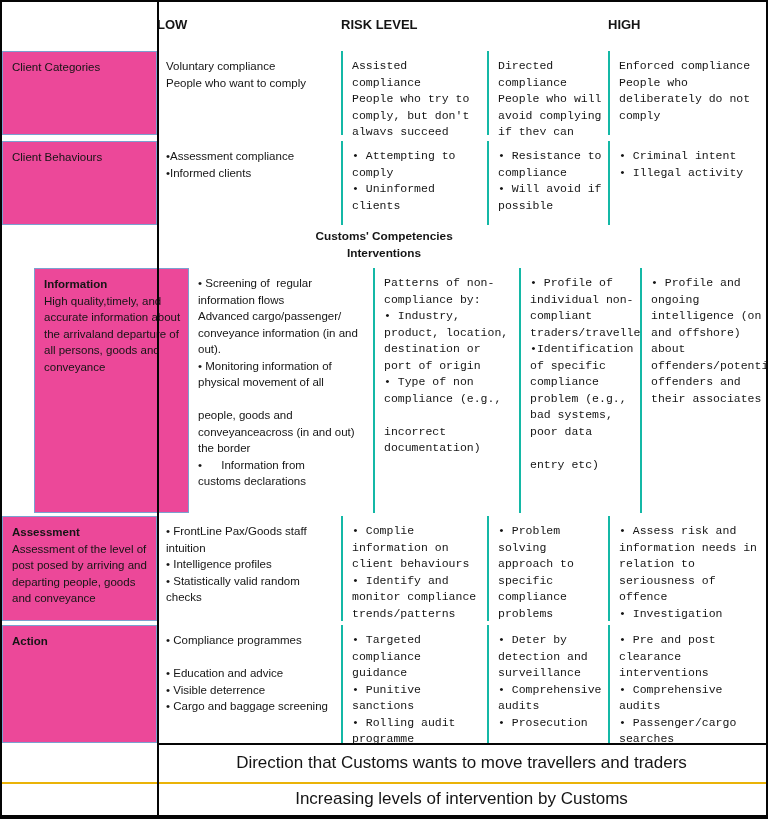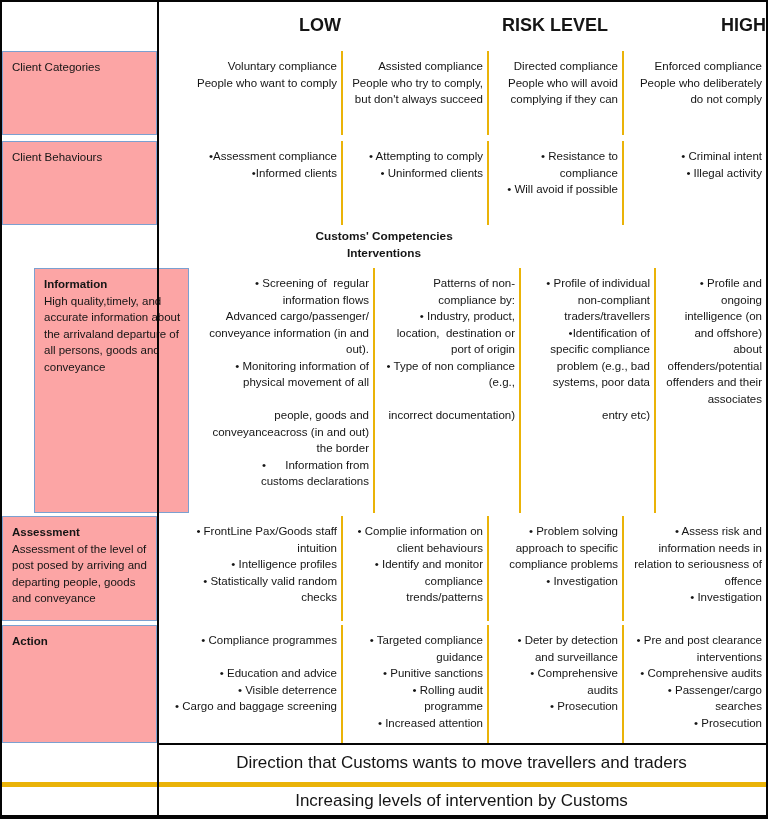--- a/index.html
+++ b/index.html
@@ -15,46 +15,46 @@
     line-height:16.5px;
     color:#151515;
     overflow:hidden;
     display:flex;flex-direction:column;
   }
   .vline{position:absolute;left:155px;top:0;bottom:0;width:2px;background:#050505;z-index:5;}
   .band{display:flex;align-items:stretch;flex:none;}
   .spacer{width:155px;flex:none;}
   .c1{width:184px;flex:none;box-sizing:border-box;}
   .c2{width:146px;flex:none;box-sizing:border-box;}
-  .c3{width:135px;flex:none;box-sizing:border-box;}
+  .c3{width:121px;flex:none;box-sizing:border-box;}
   .c4{flex:1;box-sizing:border-box;}
-  .cell{padding:7px 4px 5px 9px;white-space:pre-wrap;overflow:hidden;text-align:right;}
-  .div-left{border-left:2px solid #eab308;}
+  .cell{padding:7px 4px 5px 9px;white-space:pre-wrap;overflow:hidden;}
+  .div-left{border-left:2px solid #14b8a6;font-family:Liberation Mono, monospace;}
   .label-cell{
     width:155px;flex:none;box-sizing:border-box;
-    background:#fca5a5;border:1px solid #7BA0D0;
+    background:#ec4899;border:1px solid #7BA0D0;
     padding:7px 4px 5px 9px;overflow:hidden;
   }
   .label-title{font-weight:bold;}
   .header-band{height:46px;align-items:center;}
-  .header-label{font-weight:bold;font-size:18px;text-align:right;}
+  .header-label{font-weight:bold;font-size:13px;text-align:left;}
   .hdr-mid{width:267px;flex:none;}
   .comp-band{height:38px;align-items:center;flex-direction:column;}
   .comp-label{
     width:155px;flex:none;box-sizing:border-box;
     font-weight:bold;font-size:11.8px;padding:0 2px 0 9px;
   }
   .interventions{flex:1;text-align:center;font-weight:bold;font-size:11.8px;}
   .footer-right{
     flex:1;display:flex;align-items:center;justify-content:center;
     text-align:center;font-size:17px;
   }
   .direction-band{height:39px;}
   .direction-band .footer-right{border-top:2px solid #050505;}
-  .increasing-band{flex:1;border-top:5px solid #eab308;}
+  .increasing-band{flex:1;border-top:2px solid #eab308;}
   .mt3{margin-top:3px;} .mt6{margin-top:6px;} .mt2{margin-top:2px;padding-left:32px;} .mt4{margin-top:4px;}
   .h84{height:84px;} .h245{height:245px;} .h105{height:105px;} .h118{height:118px;}
 </style>
 </head>
 <body>
 
 <div class="sheet">
   <div class="vline"></div>
 
   <div class="band header-band">

